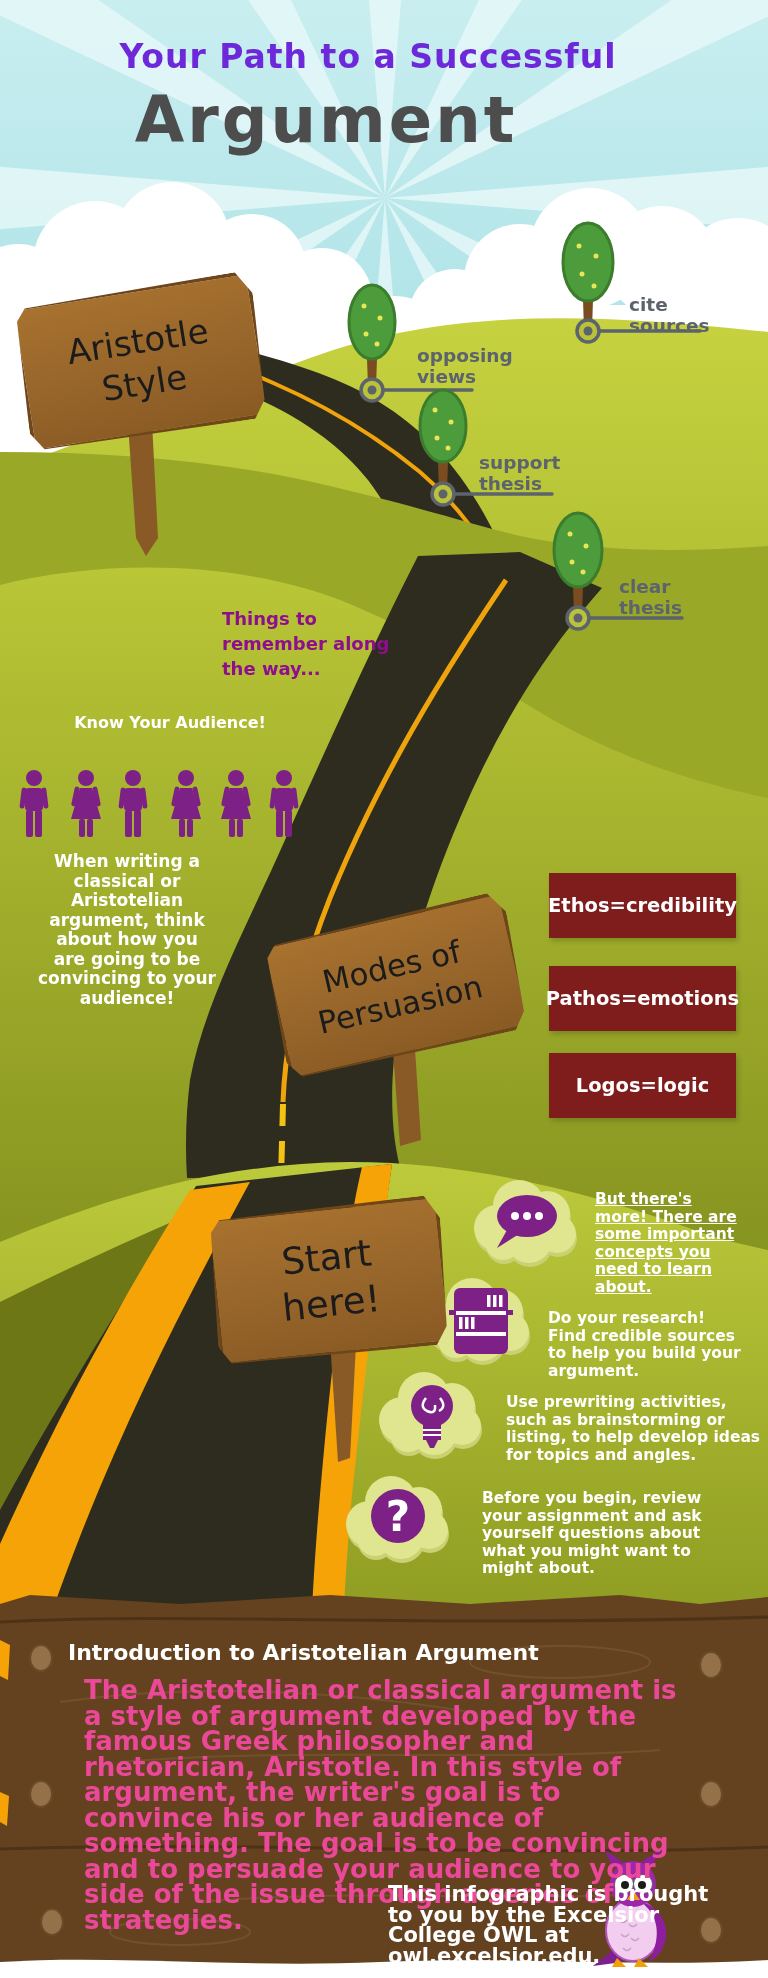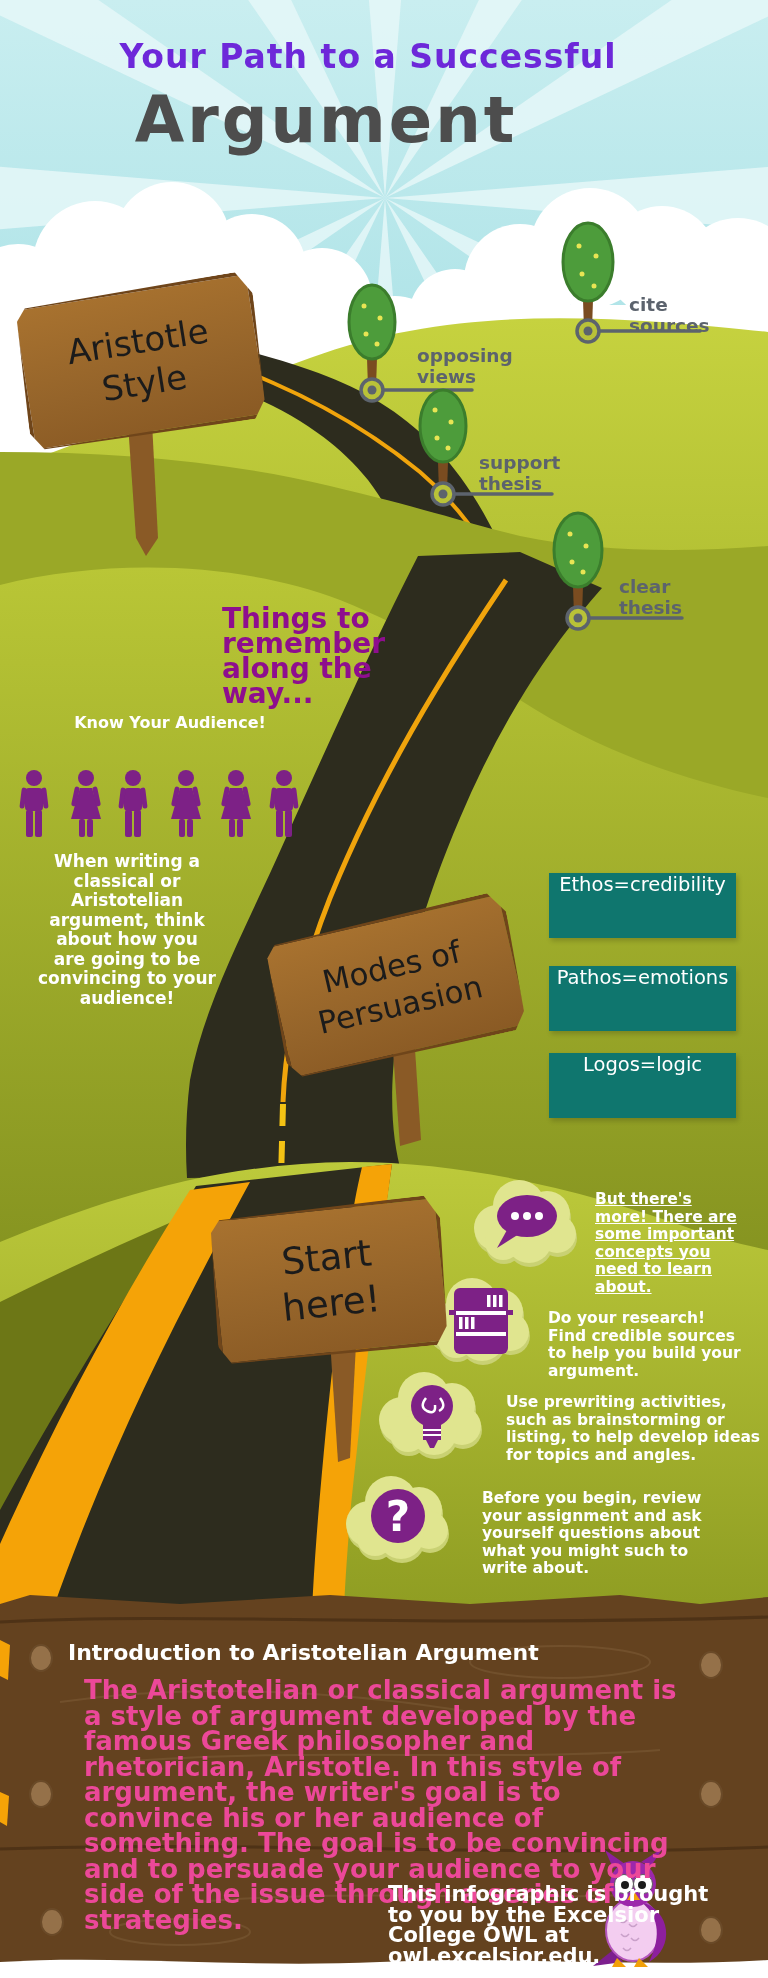--- a/index.html
+++ b/index.html
@@ -15,25 +15,25 @@
              clip-path:polygon(2% 10%,6% 2%,94% 0%,100% 16%,98% 88%,93% 100%,5% 98%,0% 86%);}
   .sign-aristotle{left:20px;top:288px;width:234px;height:140px;transform:rotate(-9deg);font-size:34px;}
   .sign-modes{left:272px;top:916px;width:240px;height:132px;transform:rotate(-13deg);font-size:31px;}
   .sign-start{left:212px;top:1206px;width:226px;height:142px;transform:rotate(-6deg);font-size:37px;}
   .sign-line{line-height:1.25;}
   .milestone{color:#5c636d;font-size:18.5px;line-height:21px;}
   .m1{left:417px;top:345px;width:100px;}
   .m2{left:629px;top:294px;width:92px;}
   .m3{left:479px;top:452px;width:95px;}
   .m4{left:619px;top:576px;width:80px;}
-  .reminder{left:222px;top:606px;width:182px;color:#8e0e8e;font-size:28px;line-height:25px;}
+  .reminder{left:222px;top:606px;width:182px;color:#8e0e8e;font-size:18px;line-height:25px;}
   .know-heading{left:50px;top:714px;width:240px;text-align:center;color:#fff;font-size:16px;}
   .audience-body{left:38px;top:852px;width:178px;text-align:center;color:#fff;font-size:17px;line-height:19.5px;}
-  .modebox{position:absolute;left:549px;width:187px;height:65px;background:#0f766e;
-           display:flex;justify-content:center;color:#fff;font-weight:normal;
+  .modebox{position:absolute;left:549px;width:187px;height:65px;background:#7f1d1d;
+           display:flex;align-items:center;justify-content:center;color:#fff;font-weight:bold;
            font-size:19.5px;box-shadow:2px 3px 5px rgba(0,0,0,0.18);}
   .mb1{top:873px;} .mb2{top:966px;} .mb3{top:1053px;}
   .tip{color:#fff;font-size:15.5px;line-height:17.5px;}
   .t1{left:595px;top:1191px;width:154px;text-decoration:underline;}
   .t2{left:548px;top:1310px;width:194px;}
   .t3{left:506px;top:1394px;width:260px;}
   .t4{left:482px;top:1490px;width:250px;}
   .board-heading{left:68px;top:1630px;width:560px;color:#fff;font-size:22px;margin-top:10px;}
   .board-body{left:84px;top:1678px;width:612px;color:#ec4899;font-size:26px;line-height:25.5px;}
   .footer{left:388px;top:1884px;width:240px;color:#fff;font-size:21px;line-height:20.5px;}
@@ -346,21 +346,21 @@
 </div>
 
 <div class="signboard sign-start">
   <div class="sign-line">Start</div>
   <div class="sign-line">here!</div>
 </div>
 
 <div class="ov tip t1">But there's more! There are some important concepts you need to learn about.</div>
 <div class="ov tip t2">Do your research! Find credible sources to help you build your argument.</div>
 <div class="ov tip t3">Use prewriting activities, such as brainstorming or listing, to help develop ideas for topics and angles.</div>
-<div class="ov tip t4">Before you begin, review your assignment and ask yourself questions about what you might such to write about.</div>
+<div class="ov tip t4">Before you begin, review your assignment and ask yourself questions about what you might want to might about.</div>
 
 <div class="ov board-heading">Introduction to Aristotelian Argument</div>
 <div class="ov board-body">The Aristotelian or classical argument is a style of argument developed by the famous Greek philosopher and rhetorician, Aristotle. In this style of argument, the writer's goal is to convince his or her audience of something. The goal is to be convincing and to persuade your audience to your side of the issue through a series of strategies.</div>
 
 <div class="ov footer">
   <span class="footer-line">This infographic is brought</span>
   <span class="footer-line">to you by the Excelsior</span>
   <span class="footer-line">College OWL at</span>
   <span class="footer-line">owl.excelsior.edu.</span>
 </div>

